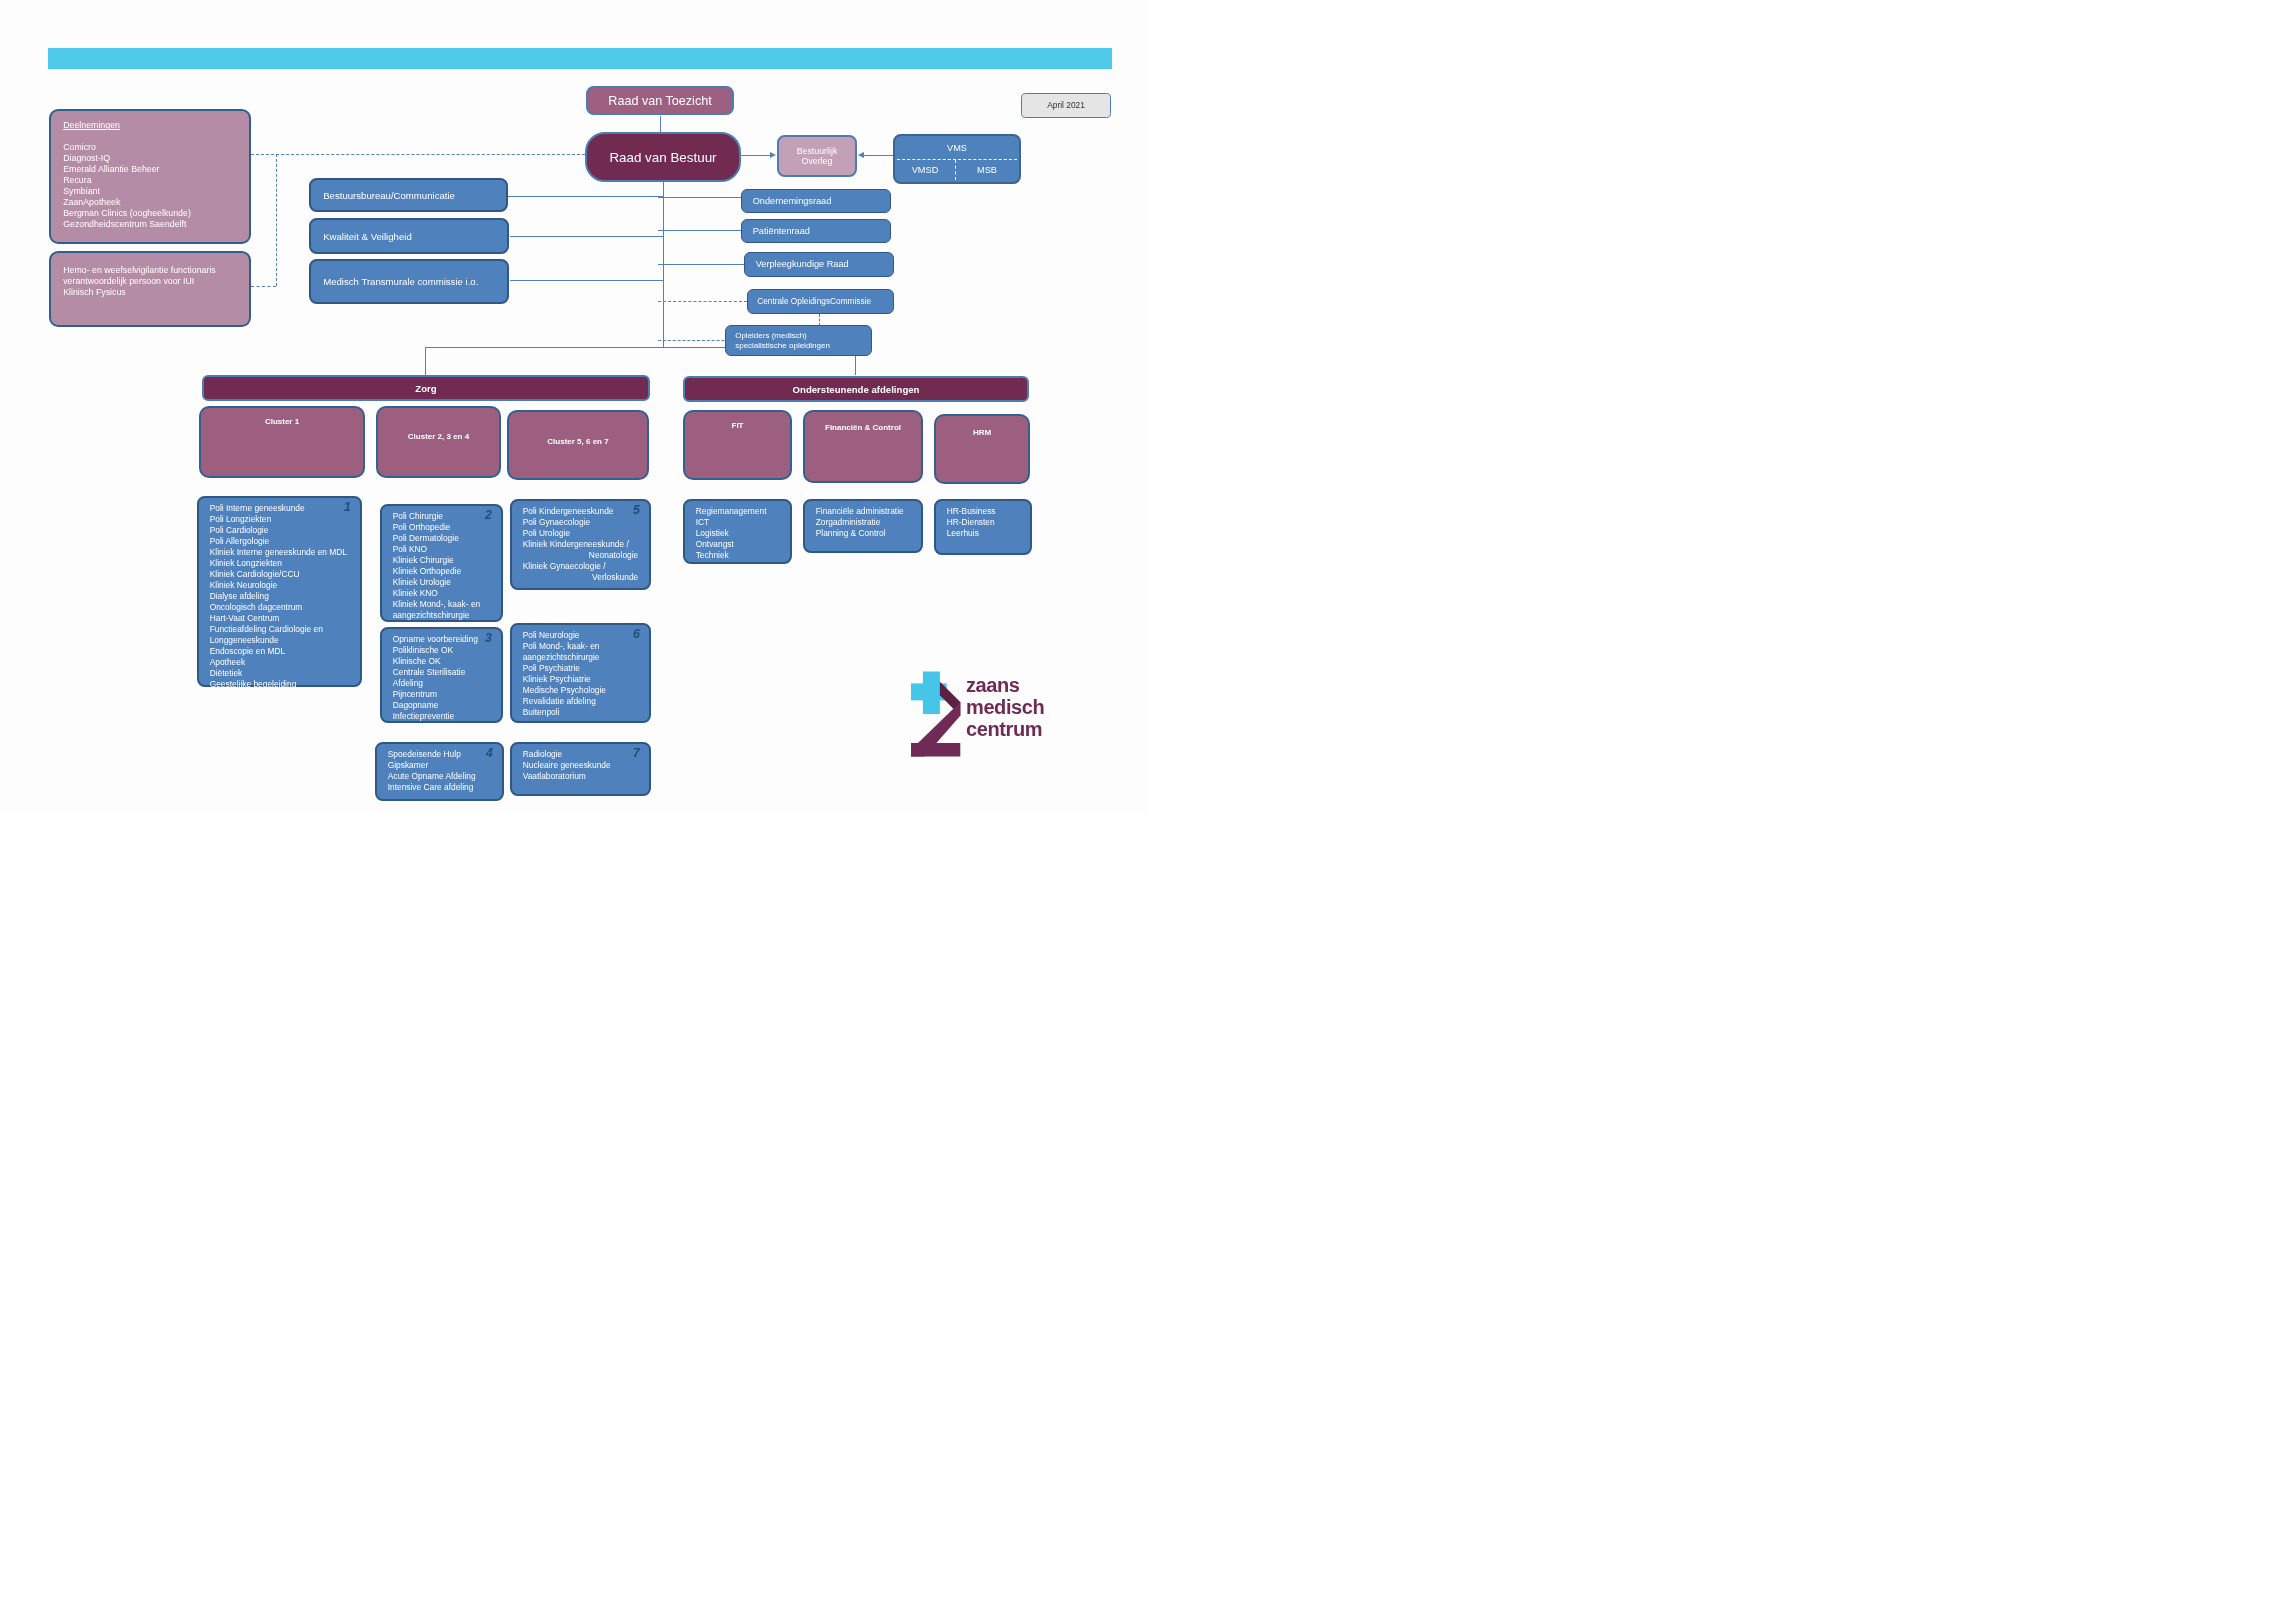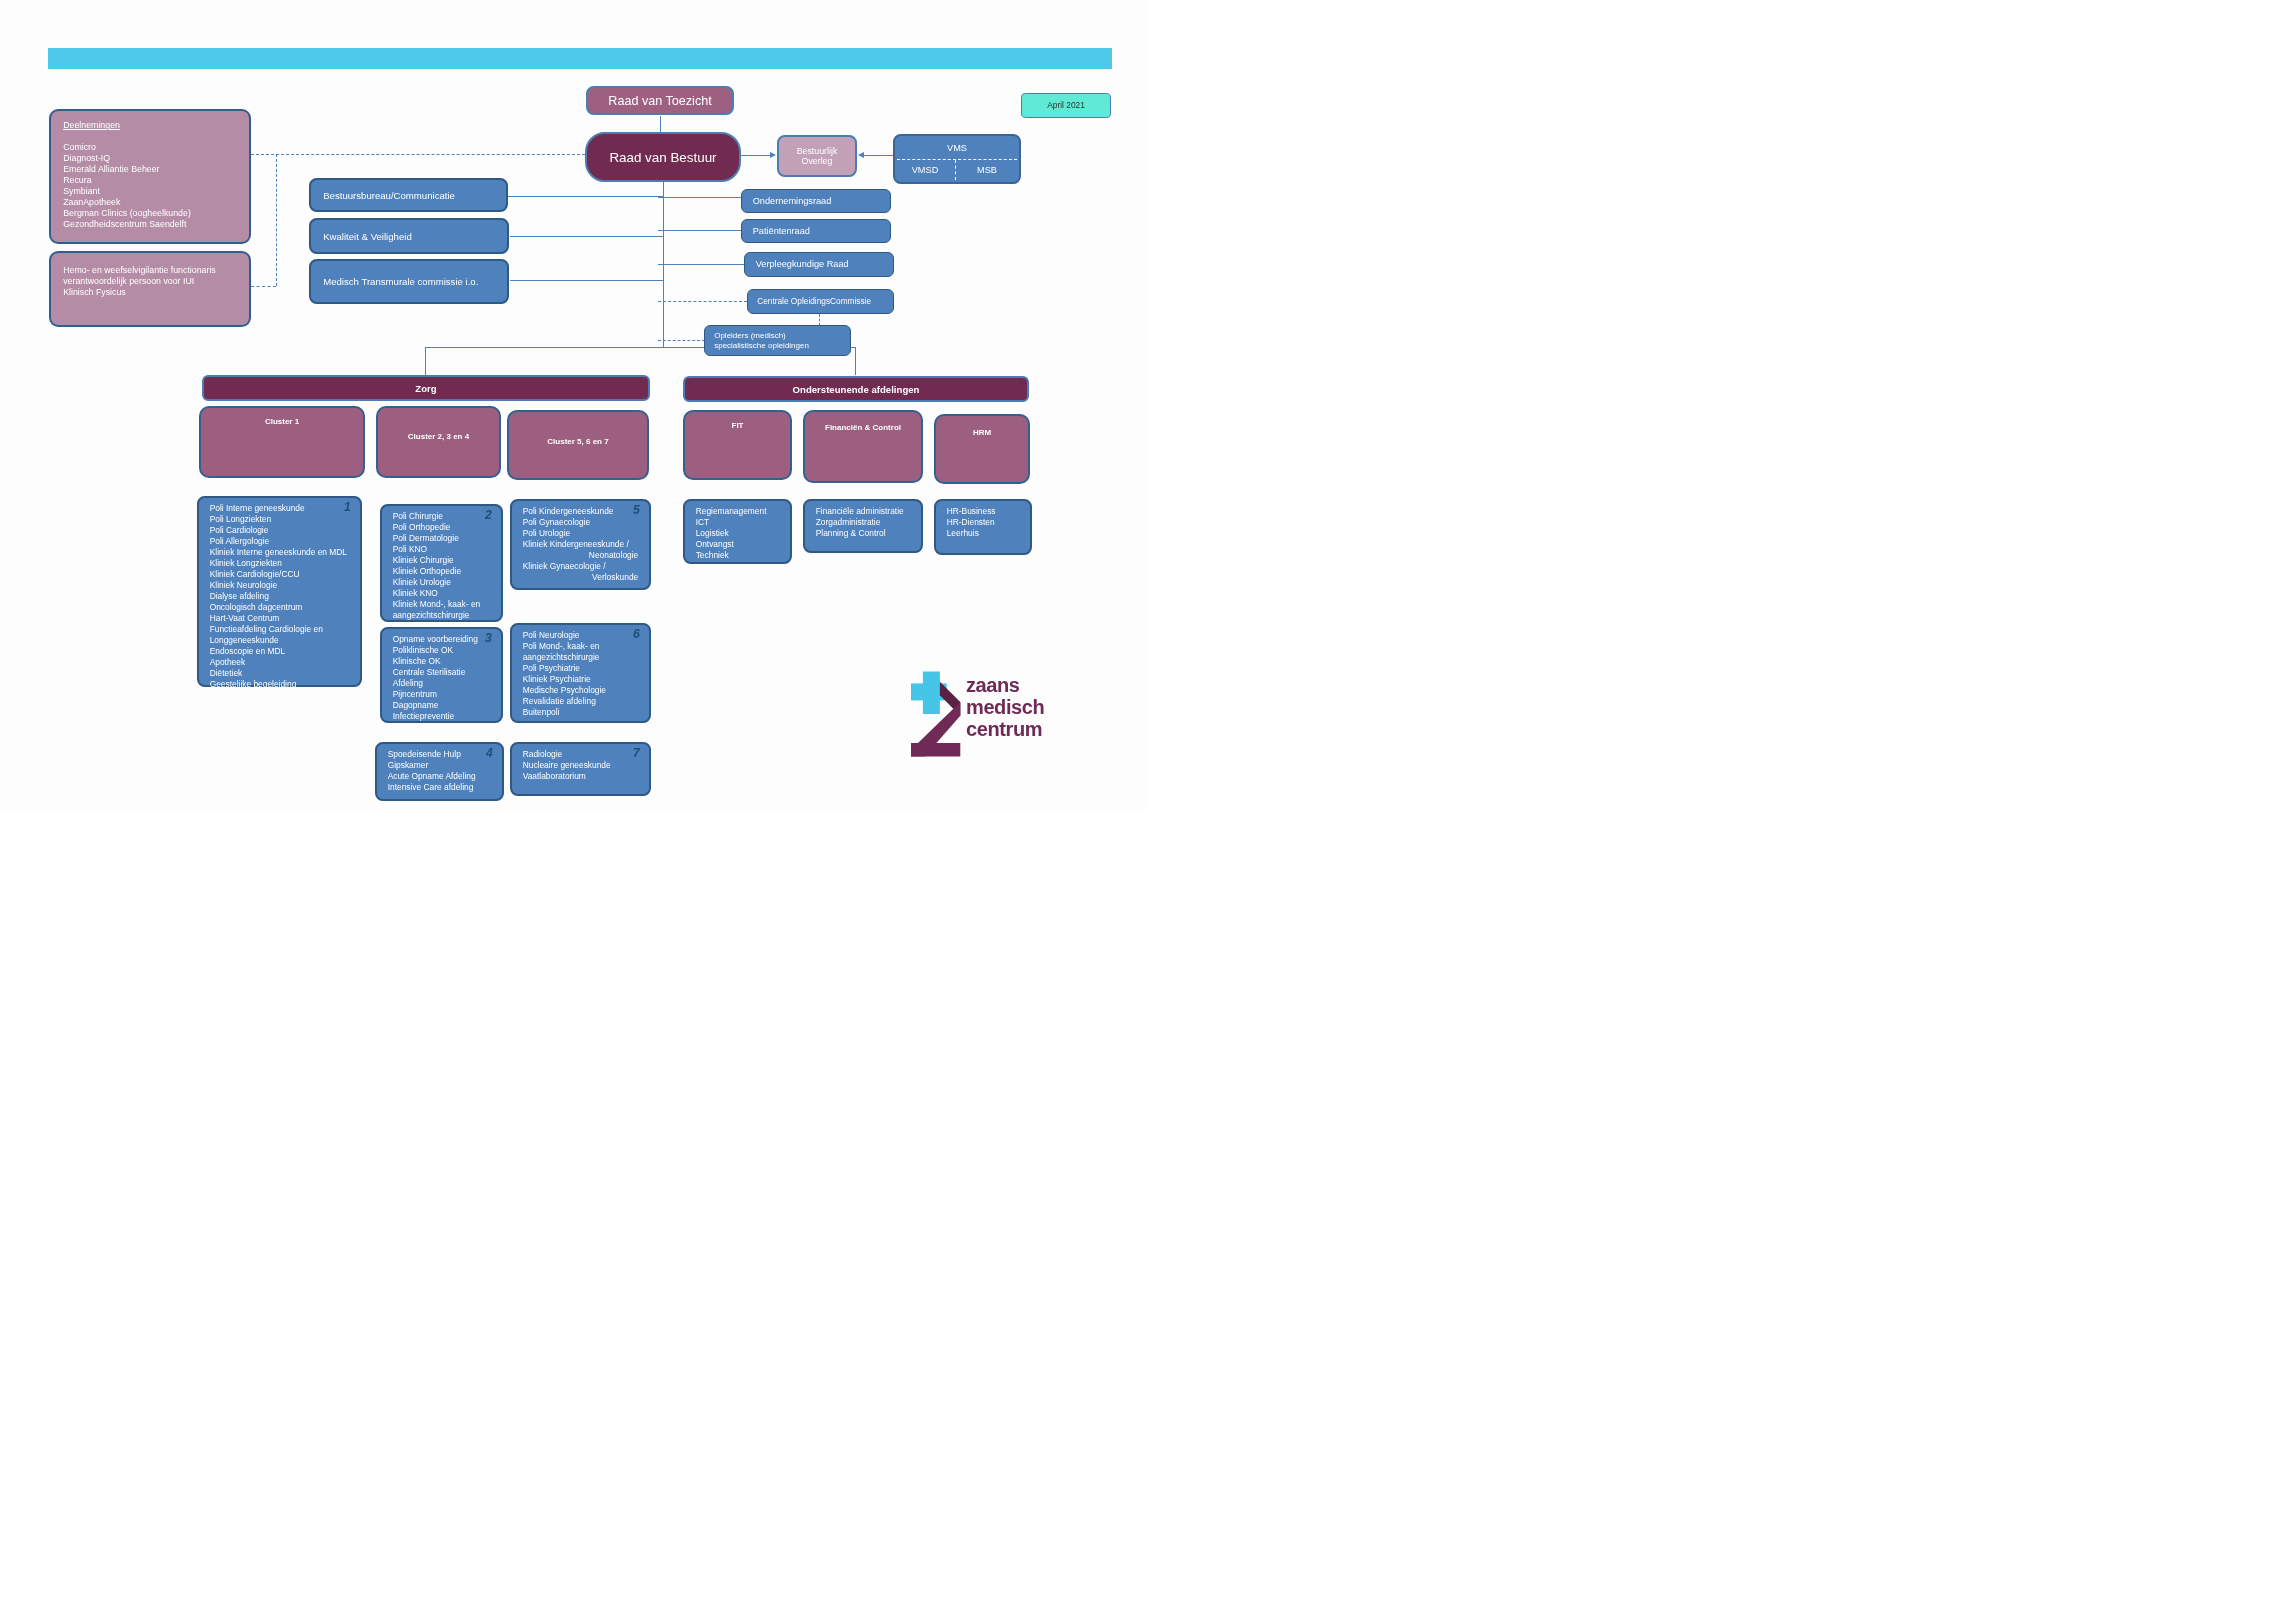--- a/index.html
+++ b/index.html
@@ -29,21 +29,21 @@
   .vline{position:absolute;border-left:1.1px solid #4f81bd;}
   .hdash{position:absolute;border-top:1.1px dashed #4f81bd;}
   .vdash{position:absolute;border-left:1.1px dashed #4f81bd;}
   .arrow-r{position:absolute;width:0;height:0;border-top:3.8px solid transparent;border-bottom:3.8px solid transparent;border-left:6.1px solid #4f81bd;}
   .arrow-l{position:absolute;width:0;height:0;border-top:3.8px solid transparent;border-bottom:3.8px solid transparent;border-right:6.1px solid #4f81bd;}
   .wdash-h{position:absolute;border-top:1.1px dashed #fff;}
   .wdash-v{position:absolute;border-left:1.1px dashed #fff;}
   .deelList{padding:9.2px 7.7px 0 12.2px;font-size:8.8px;line-height:11px;color:#fff;}
   .deelTitle{text-decoration:underline;margin-bottom:10.7px;}
   .logo-text{font-weight:bold;color:#6f2b56;font-size:20px;line-height:22px;letter-spacing:-0.4px;}
-  .datebox{background:#5eead4;border:1.1px solid #4b7db3;border-radius:4.6px;color:#333;font-size:8.4px;}
+  .datebox{background:#e5e5e5;border:1.1px solid #4b7db3;border-radius:4.6px;color:#333;font-size:8.4px;}
 </style>
 </head>
 <body>
 
 <div id="canvas">
 
   <div class="abs" style="left:48px;top:48px;width:1064px;height:20.7px;background:#4ec9ea;"></div>
 
   <div class="node datebox center" style="left:1021px;top:93px;width:90px;height:24.5px;">
     <span>April 2021</span>
@@ -140,21 +140,21 @@
   </div>
   <div class="node blue-sm vcenter" style="left:741px;top:219px;width:150px;height:24px;font-size:9.2px;padding-left:10.7px;">
     <span>Patiëntenraad</span>
   </div>
   <div class="node blue-sm vcenter" style="left:744px;top:252px;width:150px;height:24.5px;font-size:9.2px;padding-left:10.7px;">
     <span>Verpleegkundige Raad</span>
   </div>
   <div class="node blue-sm vcenter" style="left:747px;top:289px;width:147px;height:24.5px;font-size:8.3px;padding-left:9.2px;">
     <span>Centrale OpleidingsCommissie</span>
   </div>
-  <div class="node blue-sm vcenter" style="left:704px;top:325px;width:147px;height:31px;font-size:8px;padding:0 26px 0 9.2px;line-height:10px;">
+  <div class="node blue-sm vcenter" style="left:725px;top:325px;width:147px;height:31px;font-size:8px;padding:0 26px 0 9.2px;line-height:10px;">
     <span>Opleiders (medisch) specialistische opleidingen</span>
   </div>
 
   <div class="node maroon center" style="left:202px;top:375px;width:448px;height:26px;font-size:9.6px;font-weight:bold;border-radius:6.1px;">
     <span>Zorg</span>
   </div>
   <div class="node maroon center" style="left:683px;top:376px;width:346px;height:26px;font-size:9.6px;font-weight:bold;border-radius:6.1px;">
     <span>Ondersteunende afdelingen</span>
   </div>
 

